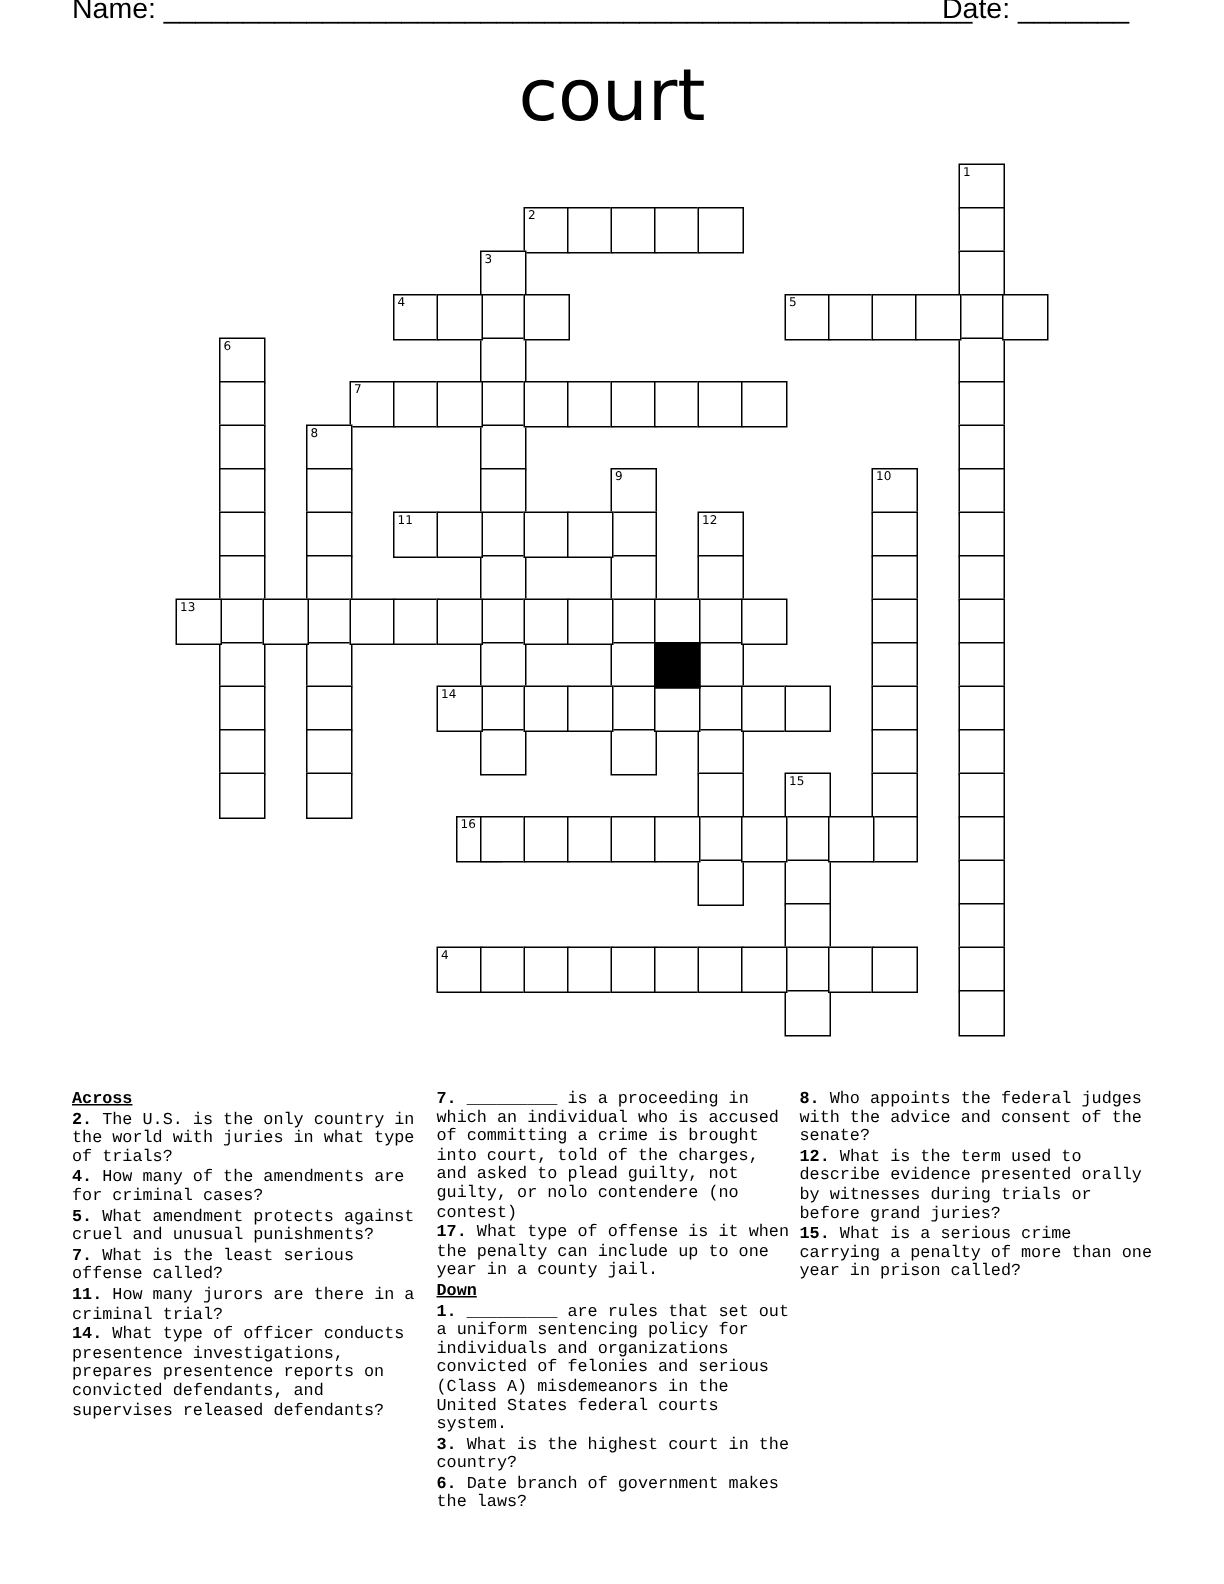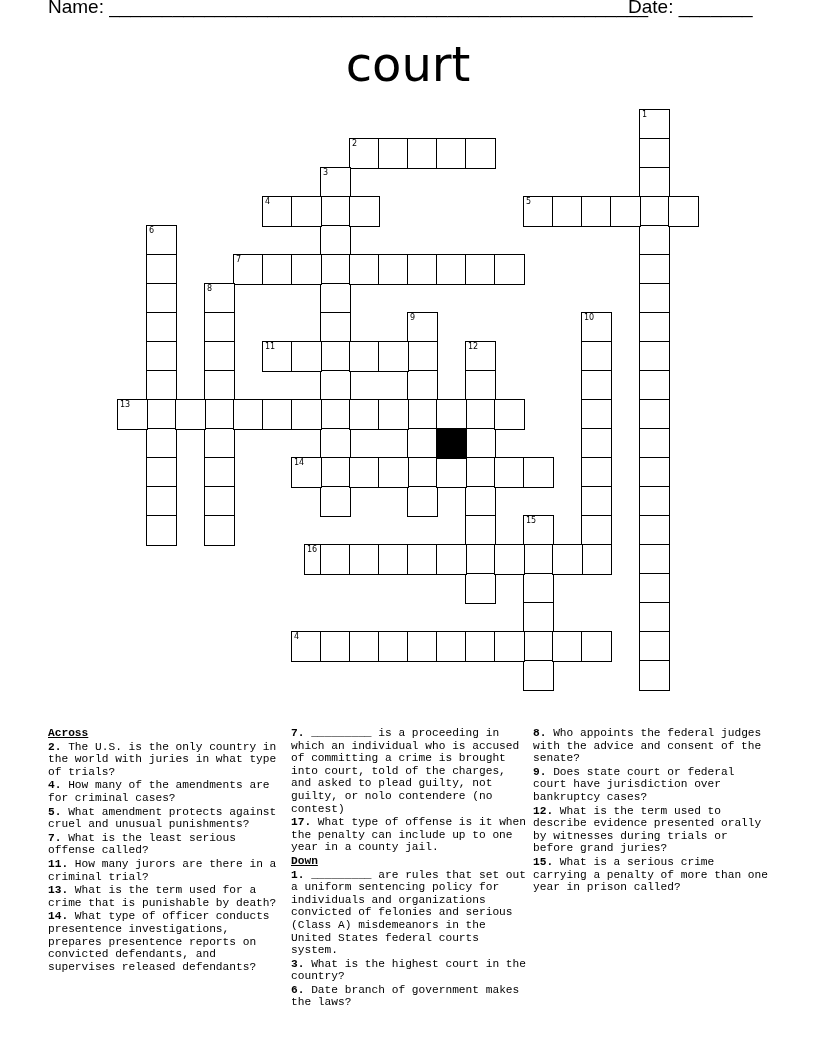--- a/index.html
+++ b/index.html
@@ -206,31 +206,29 @@
     <div class="cell black" style="left: 437px; top: 429px;"></div>
   </div>
 
 <div class="clues col1">
   <div class="sec-head">Across</div>
   <div class="clue"><b>2.</b><span> The U.S. is the only country in the world with juries in what type of trials?</span></div>
   <div class="clue"><b>4.</b><span> How many of the amendments are for criminal cases?</span></div>
   <div class="clue"><b>5.</b><span> What amendment protects against cruel and unusual punishments?</span></div>
   <div class="clue"><b>7.</b><span> What is the least serious offense called?</span></div>
   <div class="clue"><b>11.</b><span> How many jurors are there in a criminal trial?</span></div>
-  <div class="clue"><b>13.</b><span> What is the term used for a crime that is punishable by death?</span></div>
   <div class="clue"><b>14.</b><span> What type of officer conducts presentence investigations, prepares presentence reports on convicted defendants, and supervises released defendants?</span></div>
 </div>
 
 <div class="clues col2">
   <div class="clue"><b>7.</b><span> _________ is a proceeding in which an individual who is accused of committing a crime is brought into court, told of the charges, and asked to plead guilty, not guilty, or nolo contendere (no contest)</span></div>
   <div class="clue"><b>17.</b><span> What type of offense is it when the penalty can include up to one year in a county jail.</span></div>
   <div class="sec-head">Down</div>
   <div class="clue"><b>1.</b><span> _________ are rules that set out a uniform sentencing policy for individuals and organizations convicted of felonies and serious (Class A) misdemeanors in the United States federal courts system.</span></div>
   <div class="clue"><b>3.</b><span> What is the highest court in the country?</span></div>
   <div class="clue"><b>6.</b><span> Date branch of government makes the laws?</span></div>
 </div>
 
 <div class="clues col3">
   <div class="clue"><b>8.</b><span> Who appoints the federal judges with the advice and consent of the senate?</span></div>
-  <div class="clue"><b>9.</b><span> Does state court or federal court have jurisdiction over bankruptcy cases?</span></div>
   <div class="clue"><b>12.</b><span> What is the term used to describe evidence presented orally by witnesses during trials or before grand juries?</span></div>
   <div class="clue"><b>15.</b><span> What is a serious crime carrying a penalty of more than one year in prison called?</span></div>
 </div>
 
 </body></html>

